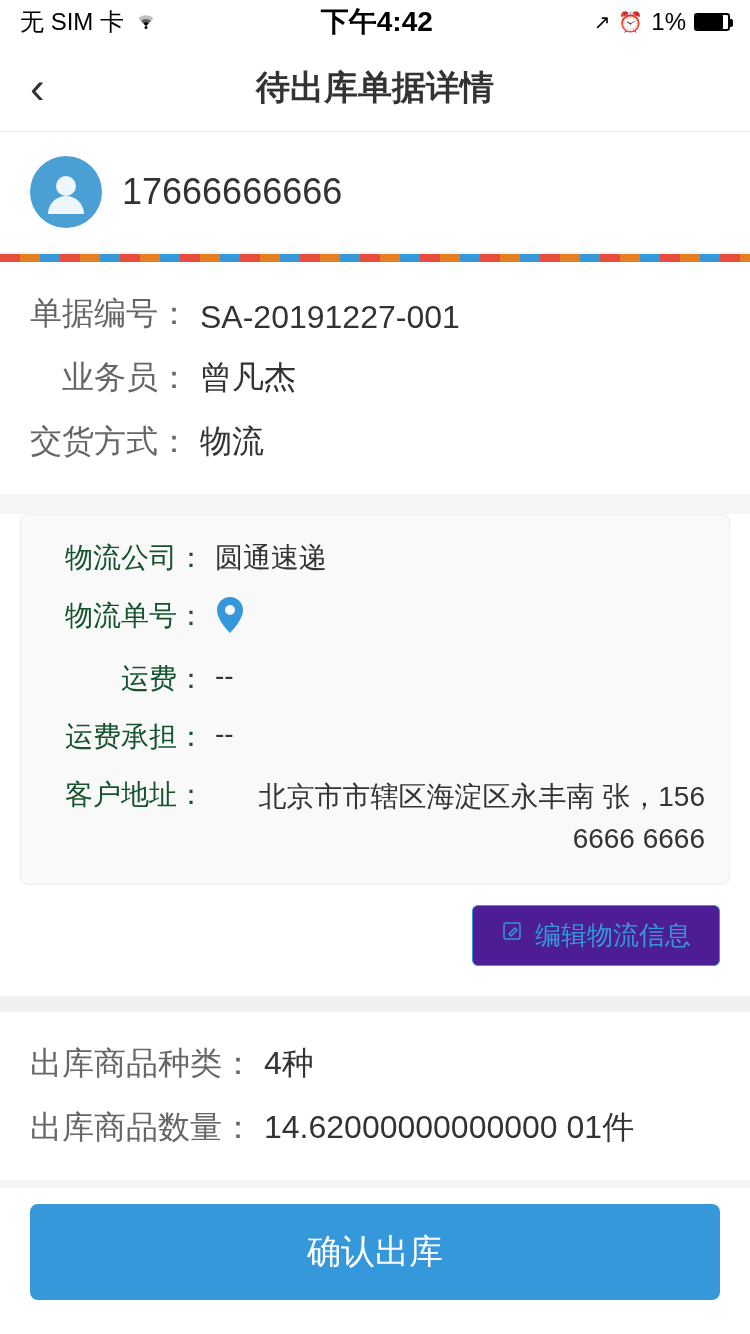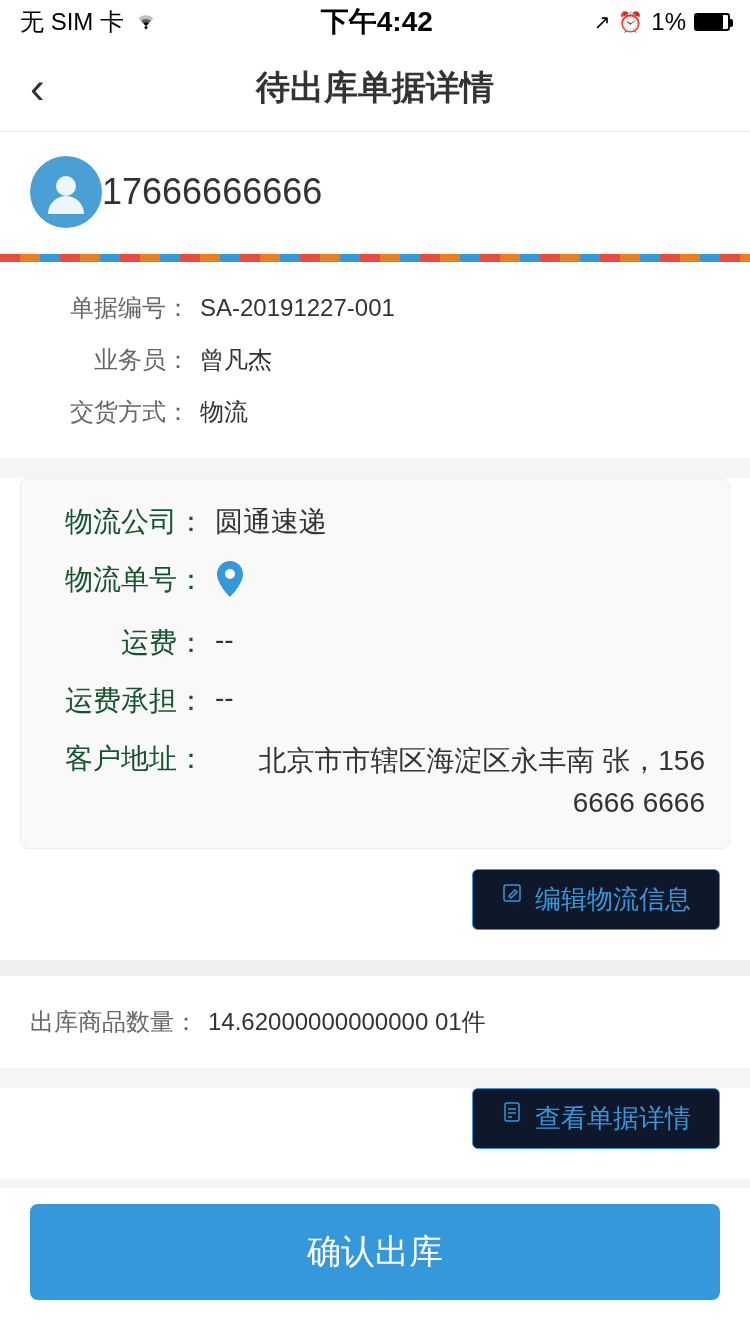--- a/index.html
+++ b/index.html
@@ -59,20 +59,21 @@
       font-weight: 600;
       color: #333;
     }
 
     
     .customer-header {
       background: #fff;
       padding: 24px 30px;
       display: flex;
       align-items: center;
+      gap: 20px;
       margin-bottom: 2px;
     }
     .customer-avatar {
       width: 72px;
       height: 72px;
       border-radius: 50%;
       background: #4a9fd4;
       display: flex;
       align-items: center;
       justify-content: center;
@@ -97,23 +98,23 @@
     }
 
     
     .info-section {
       background: #fff;
       padding: 30px 30px;
       margin-bottom: 20px;
     }
     .info-row {
       display: flex;
-      align-items: center;
+      align-items: flex-end;
       margin-bottom: 20px;
-      font-size: 24px;
+      font-size: 32px;
       color: #333;
     }
     .info-row:last-child { margin-bottom: 0; }
     .info-label {
       color: #666;
       min-width: 160px;
       text-align: right;
       flex-shrink: 0;
     }
     .info-value {
@@ -165,23 +166,24 @@
       padding: 0 30px 30px;
       background: #fff;
     }
     .btn-outline {
       border: 1px solid #3498db;
       color: #3498db;
       padding: 12px 28px;
       border-radius: 6px;
       font-size: 26px;
       display: flex;
+      align-items: center;
       gap: 10px;
       cursor: pointer;
-      background: #0f172a;
+      background: #4c1d95;
     }
 
     
     .separator {
       height: 16px;
       background: #f0f0f0;
     }
 
     
     .goods-section {
@@ -332,20 +334,24 @@
           </svg>
         </span>
         <span>编辑物流信息</span>
       </button>
     </div>
   </div>
 
   <div class="separator"></div>
 
   <div class="goods-section">
+    <div class="info-row">
+      <span class="info-label">出库商品种类：</span>
+      <span class="info-value">4种</span>
+    </div>
     <div class="info-row">
       <span class="info-label">出库商品数量：</span>
       <span class="info-value">14.62000000000000 01件</span>
     </div>
   </div>
 
   <div class="view-details-btn" style="background:#fff;">
     <button class="btn-outline">
       <span>
         <svg width="24" height="24" viewBox="0 0 24 24" fill="none">

